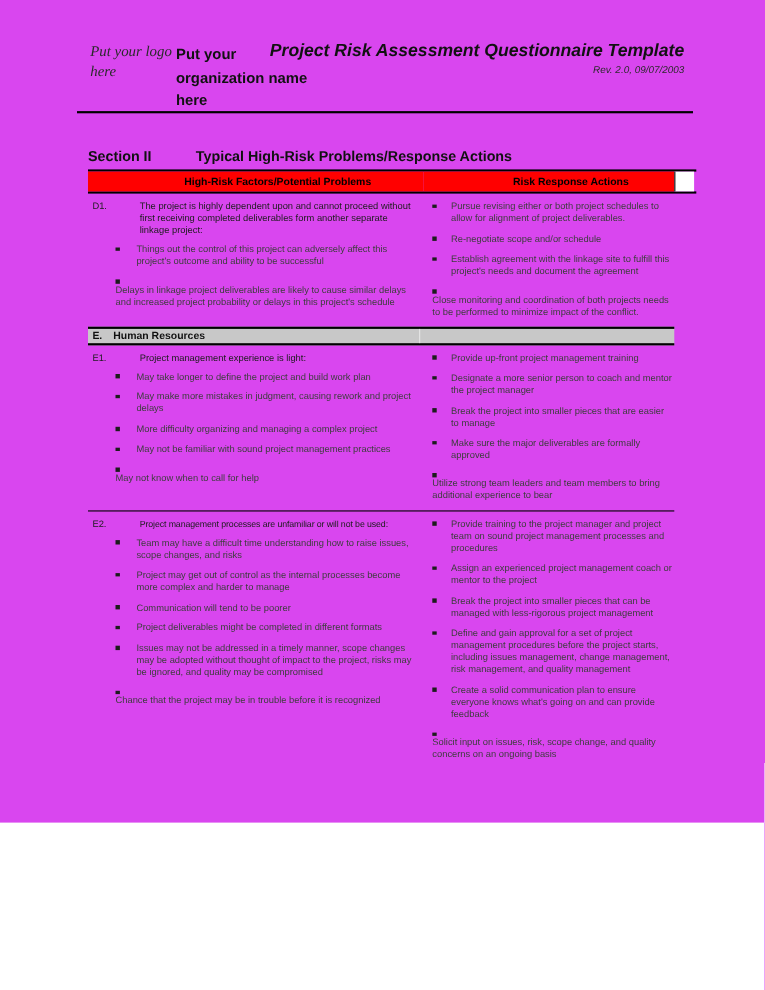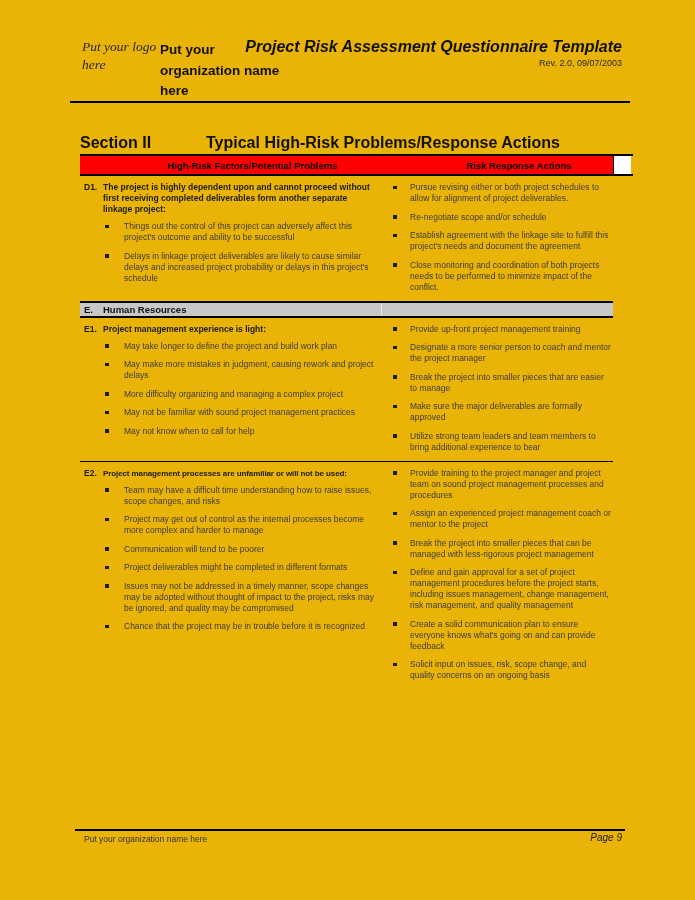--- a/index.html
+++ b/index.html
@@ -3,46 +3,46 @@
 <meta charset="utf-8">
 <style>
   :root {
     --bar-red: #ff0000;
     --bar-gray: #c8c8c8;
   }
   * { margin:0; padding:0; box-sizing:border-box; }
   html,body { background:#ffffff; }
   .page {
     position:relative;
-    width:695px; height:900px;
-    background:#eab308;
+    width:695px; height:748px;
+    background:#d946ef;
     overflow:hidden;
     color:#222;
     font-family:"Liberation Sans", sans-serif;
   }
 
   
   .logo-ph {
     position:absolute; left:82px; top:38px; width:82px;
     font-family:"Liberation Serif", serif;
     font-style:italic; font-size:13.5px; line-height:18px; color:#2a2a2a;
   }
   .org-name {
     position:absolute; left:160px; top:40px; width:128px;
     font-weight:bold; font-size:13.5px; line-height:20.5px; color:#111;
   }
   .title-block { position:absolute; right:73px; top:38px; text-align:right; }
   .doc-title { font-weight:bold; font-style:italic; font-size:16px; color:#111; }
-  .doc-rev { font-size:9px; margin-top:2px; color:#2a2a2a; }
+  .doc-rev { font-style:italic; font-size:9px; margin-top:2px; color:#2a2a2a; }
   .header-rule { position:absolute; left:70px; top:101px; width:560px; height:2px; background:#000; }
 
   
   .section-heading {
     position:absolute; left:80px; top:134px;
-    display:flex; font-weight:bold; font-size:16px; color:#111;gap:28px;
+    display:flex; font-weight:bold; font-size:13px; color:#111;
   }
   .section-heading .sec-label { width:98px; flex:none; }
 
   
   .risk-table { position:absolute; left:80px; top:154px; width:553px; }
   .thead {
     display:flex; height:22px;
     border-top:2px solid #000; border-bottom:2px solid #000;
   }
   .th {
@@ -53,30 +53,30 @@
   .th.c1 { width:305px; }
   .th.c2 { width:228px; }
   .th.stub { width:18px; background:#fff; border-left:1.5px solid #000; }
 
   .tbody { width:533px; }
   .row { display:grid; grid-template-columns:305px 228px; padding:6px 0 8px; }
   .row.bordered { border-top:1.5px solid #000; }
   .cell.left  { padding-left:4px; padding-right:10px; }
   .cell.right { padding-left:8px; padding-right:2px; }
 
-  .item-heading { display:flex; font-weight:bold; font-size:8.5px; line-height:11px; color:#1c1c1c; }
+  .item-heading { display:flex; font-weight:normal; font-size:8.5px; line-height:11px; color:#1c1c1c;gap:24px; }
   .item-id { width:19px; flex:none; }
   .item-title.tight { font-size:8px; letter-spacing:-0.1px; white-space:nowrap; }
 
   .bullets.indent { margin-left:21px; margin-top:6px; }
   .bullet {
     display:flex; margin-bottom:7.5px;
     font-size:8.5px; line-height:11px; color:#3d3d3d;
   }
-  .bullet:last-child { margin-bottom:0; }
+  .bullet:last-child { margin-bottom:0;flex-direction:column; }
   .bullet-glyph { flex:none; width:19px; padding-top:3.5px; }
   .cell.right .bullet-glyph { width:17px; }
   .bullet-glyph::before { content:""; display:block; width:3.5px; height:3.5px; background:#1c1c1c; }
   .bullet-text { flex:1; }
 
   .section-bar {
     position:relative; display:flex; align-items:center;
     background:var(--bar-gray, #c8c8c8);
     border-top:2px solid #000; border-bottom:2px solid #000;
     height:17px; padding-left:4px;

